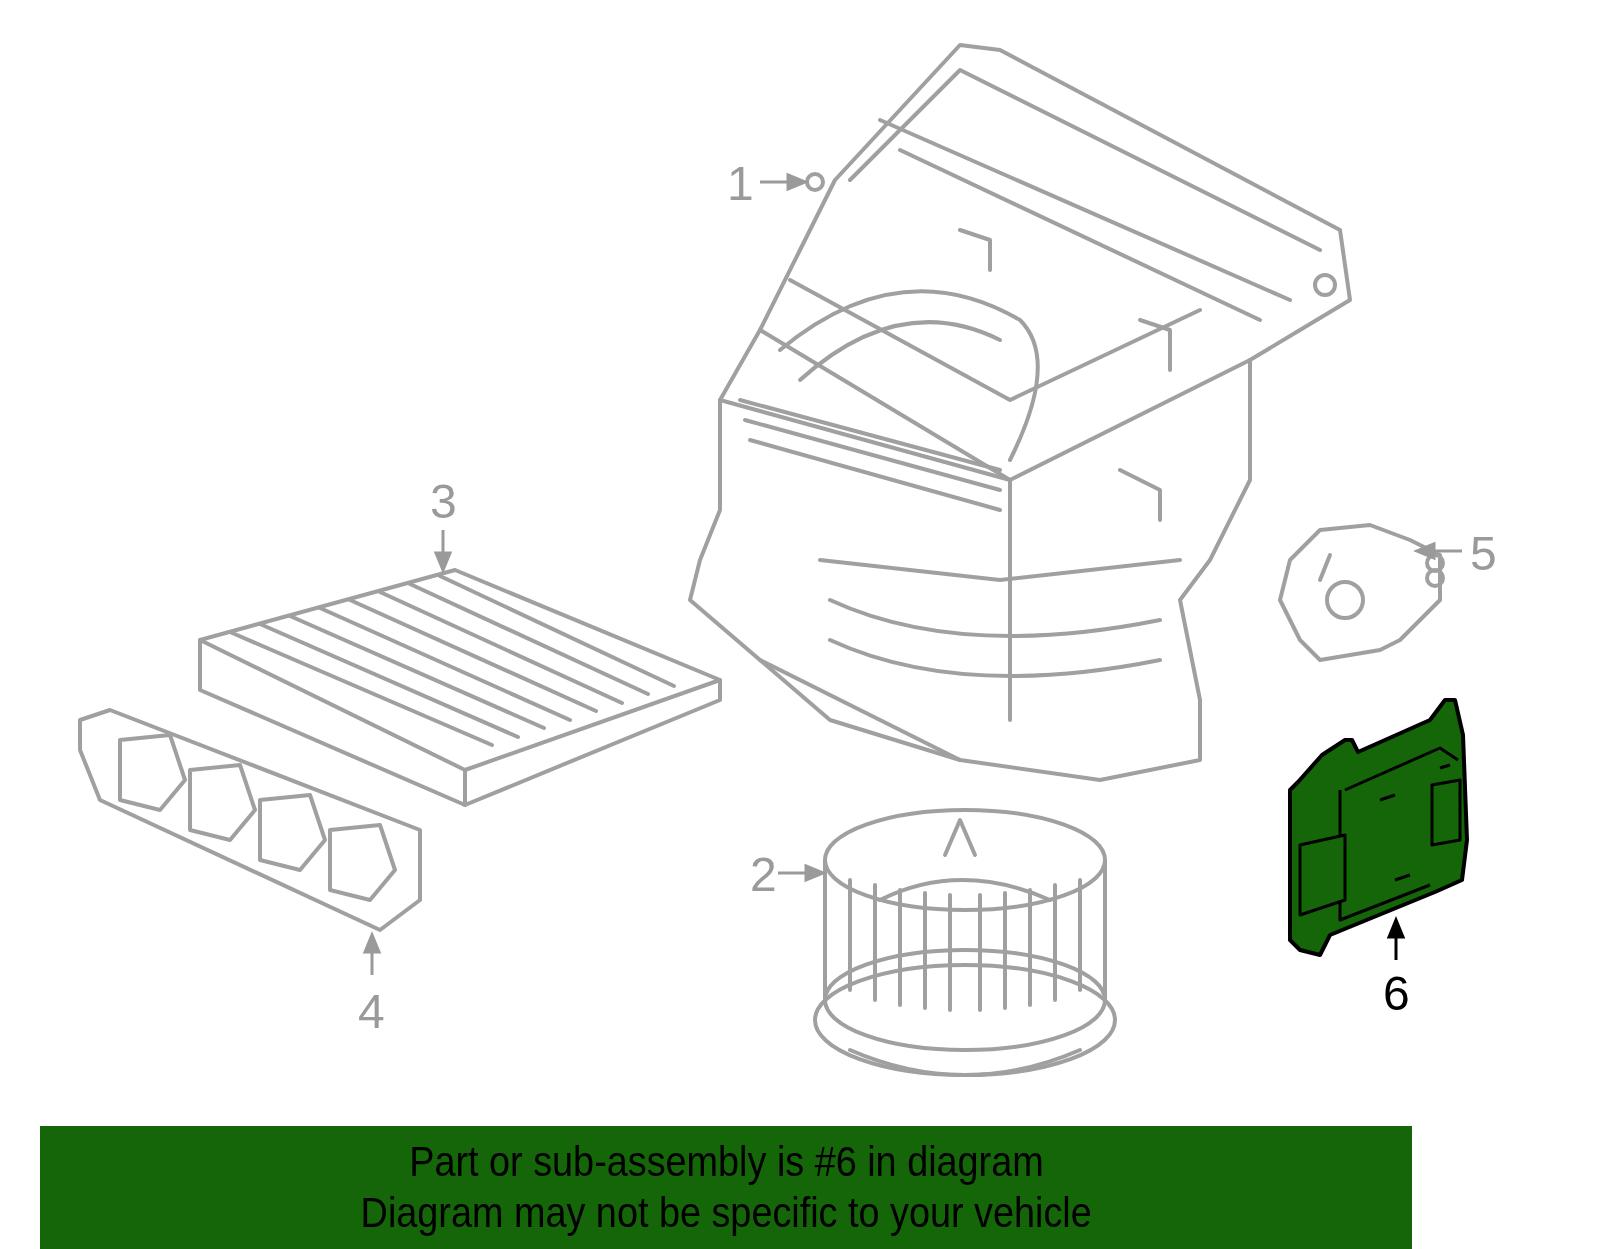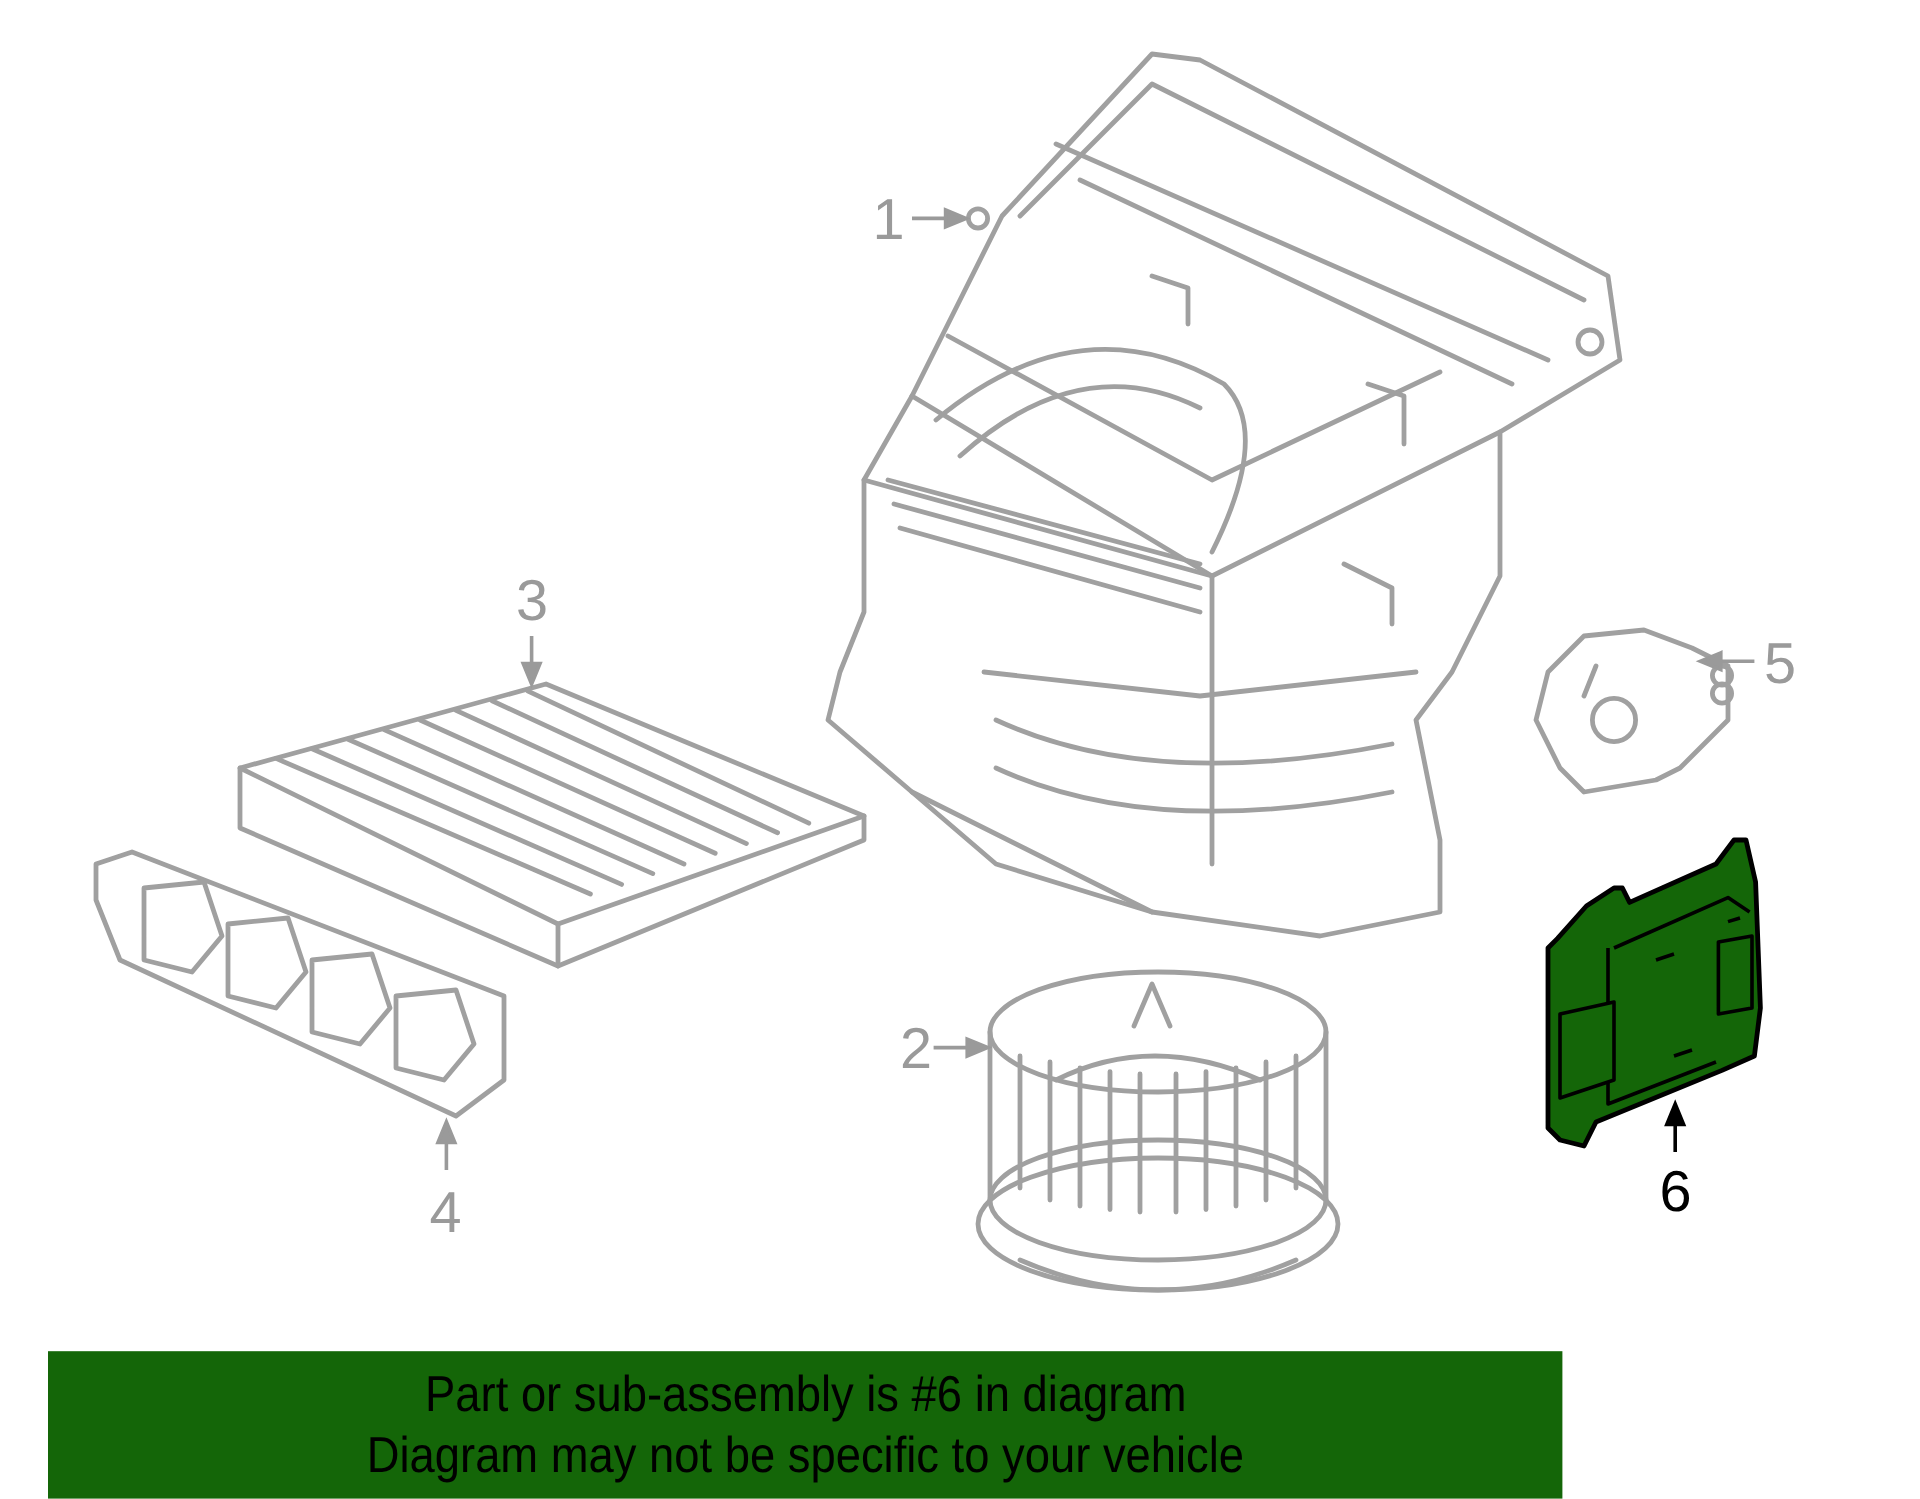--- a/index.html
+++ b/index.html
@@ -1,20 +1,20 @@
 <!DOCTYPE html>
 <html><head>
   <meta charset="utf-8">
   <style>
     html, body { margin:0; padding:0; background:#ffffff; }
     body { width:1600px; height:1249px; position:relative; overflow:hidden; font-family:"Liberation Sans", sans-serif; }
     .diagram { position:absolute; left:0; top:0; width:1600px; height:1120px; }
     .callout { position:absolute; font-family:"Liberation Sans", sans-serif; font-size:48px; color:#9a9a9a; line-height:1; }
     .callout.active { color:#000000; }
-    .banner { position:absolute; left:40px; top:1126px; width:1262px; height:123px; background:#146608; display:flex; flex-direction:column; align-items:center; justify-content:center; }
+    .banner { position:absolute; left:40px; top:1126px; width:1372px; height:123px; background:#146608; display:flex; flex-direction:column; align-items:center; justify-content:center; }
     .banner-line { font-family:"Liberation Sans", sans-serif; font-size:42px; color:#000; line-height:1.2; transform:scaleX(0.9); white-space:nowrap; }
     svg { position:absolute; left:0; top:0; }
   </style>
 </head>
 <body>
 
 <div class="diagram">
   <svg width="1600" height="1120" viewBox="0 0 1600 1120">
     <g fill="none" stroke="#a0a0a0" stroke-width="4" stroke-linejoin="round" stroke-linecap="round">
 

